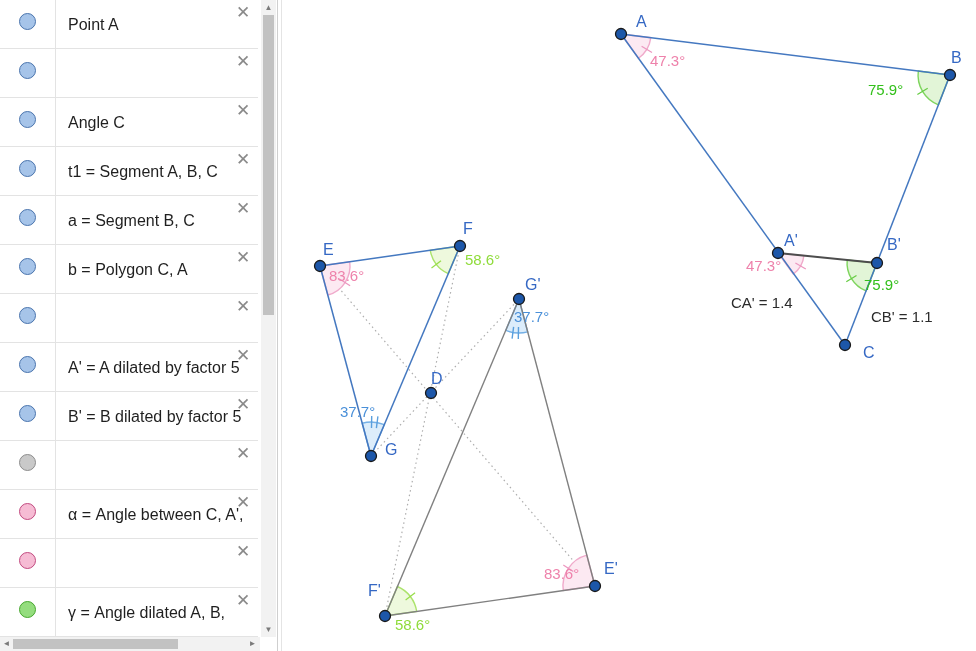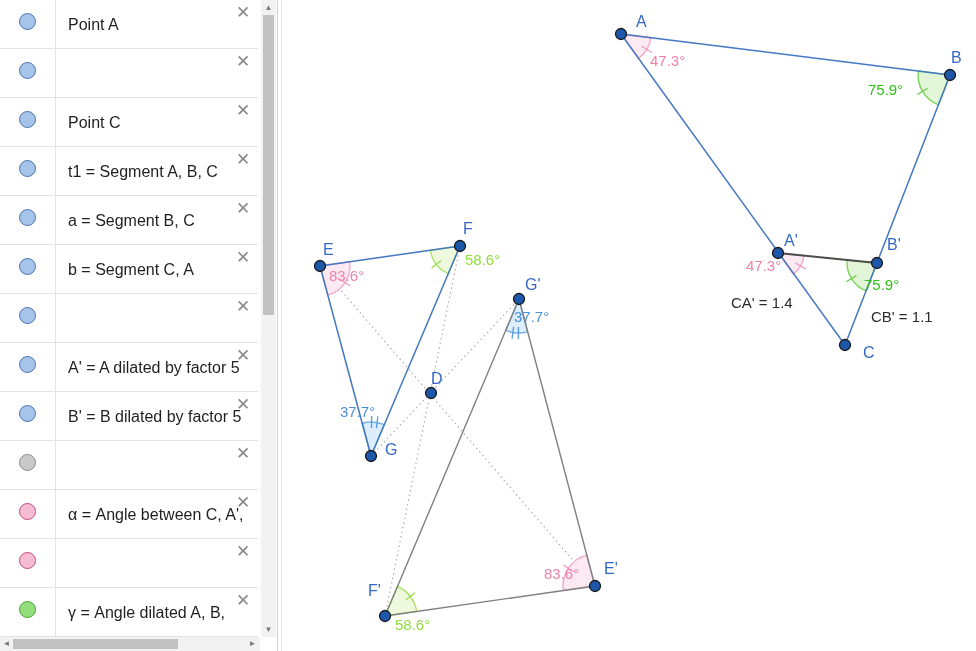--- a/index.html
+++ b/index.html
@@ -54,39 +54,39 @@
       <span class="x-btn">✕</span>
     </div>
     <div class="row">
       <span class="dot blue"></span>
         <span class="colsep"></span>
       <span class="x-btn">✕</span>
     </div>
     <div class="row">
       <span class="dot blue"></span>
         <span class="colsep"></span>
-      <span class="row-label">Point C</span>
+      <span class="row-label">Angle C</span>
       <span class="x-btn">✕</span>
     </div>
     <div class="row">
       <span class="dot blue"></span>
         <span class="colsep"></span>
       <span class="row-label">t1 = Segment A, B, C</span>
       <span class="x-btn">✕</span>
     </div>
     <div class="row">
       <span class="dot blue"></span>
         <span class="colsep"></span>
       <span class="row-label">a = Segment B, C</span>
       <span class="x-btn">✕</span>
     </div>
     <div class="row">
       <span class="dot blue"></span>
         <span class="colsep"></span>
-      <span class="row-label">b = Segment C, A</span>
+      <span class="row-label">b = Polygon C, A</span>
       <span class="x-btn">✕</span>
     </div>
     <div class="row">
       <span class="dot blue"></span>
         <span class="colsep"></span>
       <span class="x-btn">✕</span>
     </div>
     <div class="row">
       <span class="dot blue"></span>
         <span class="colsep"></span>

